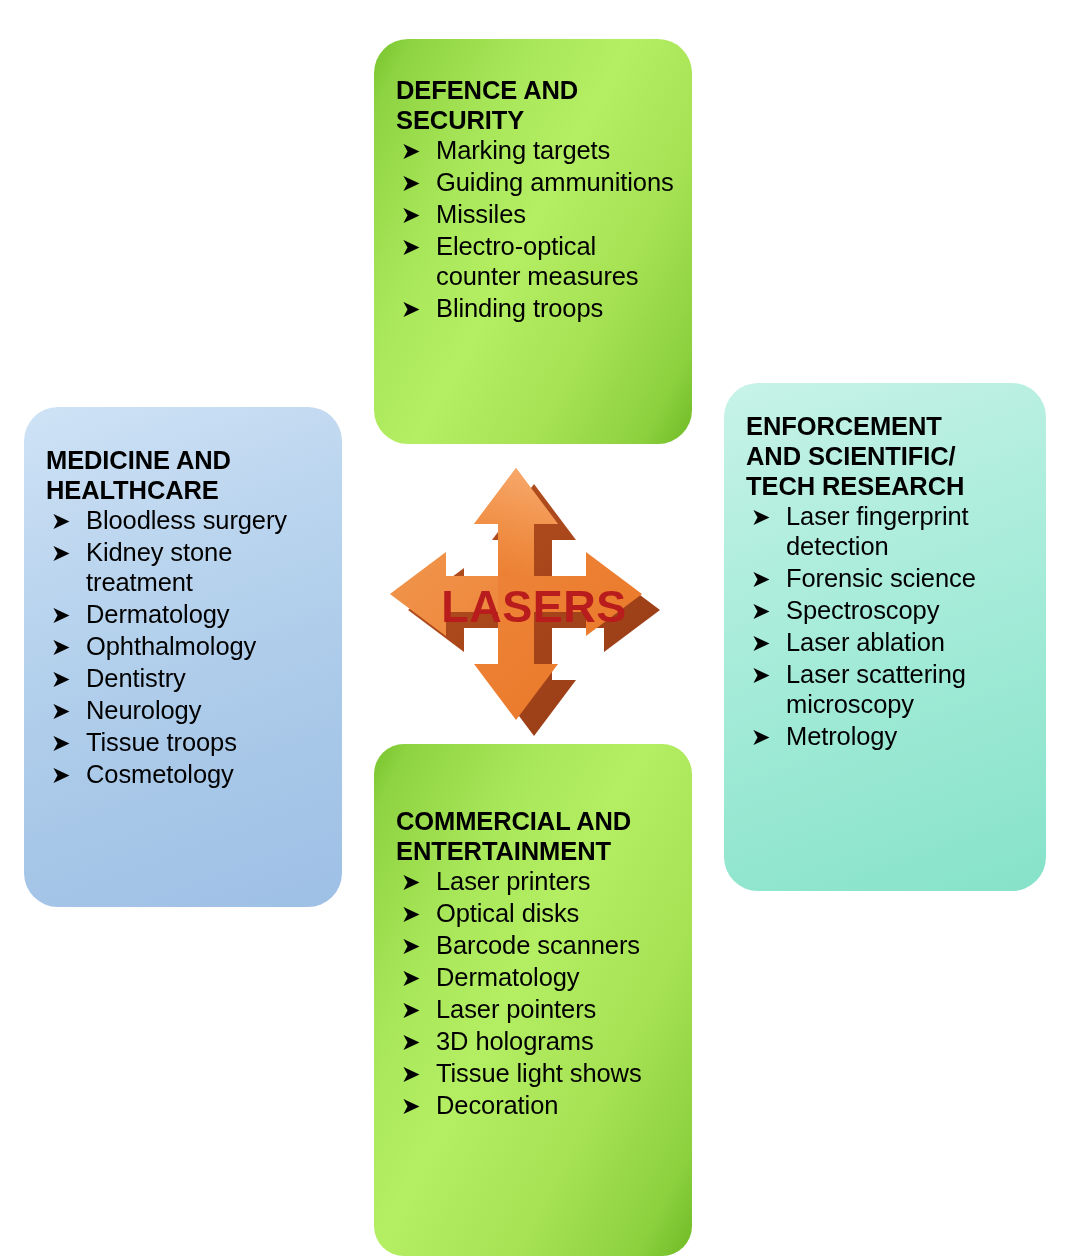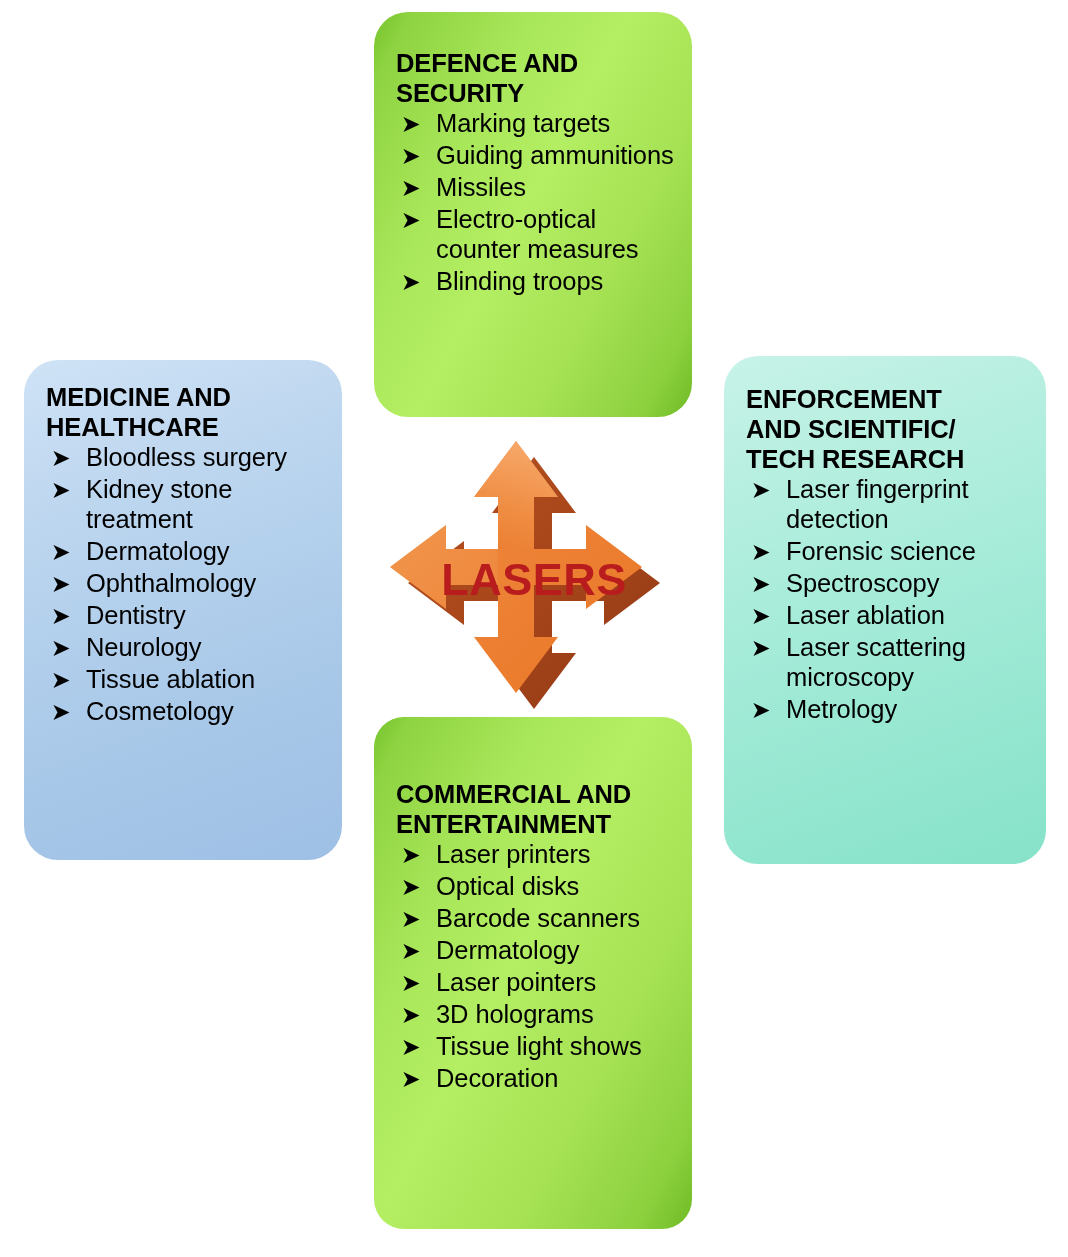--- a/index.html
+++ b/index.html
@@ -11,20 +11,21 @@
     width: 1068px;
     height: 1257px;
     font-family: "Liberation Sans", sans-serif;
     color: #000000;
     overflow: hidden;
   }
   #stage {
     position: relative;
     width: 1068px;
     height: 895px;
+    margin-top: 27px;
   }
 
   
   .card {
     position: absolute;
     box-sizing: border-box;
     border-radius: 34px;
     padding: 26px 18px 20px 22px;
   }
   .card .inner {
@@ -79,25 +80,25 @@
     right: -14px;
     bottom: -14px;
     border-radius: 34px;
     background: linear-gradient(135deg, #72a312 0%, #5f8c0d 60%, #4e7409 100%);
     z-index: -1;
   }
 
   
   #card-medicine {
     left: 24px;
-    top: 360px;
+    top: 380px;
     width: 318px;
     height: 500px;
     background: linear-gradient(160deg, #cfe3f6 0%, #c3daf1 18%, #b3d0ec 45%, #a7c7e8 72%, #9ec0e5 100%);
-    padding-top: 22px;
+    padding-top: 38px;
   }
   #card-medicine::after {
     content: "";
     position: absolute;
     left: 12px;
     top: 14px;
     right: -14px;
     bottom: -14px;
     border-radius: 34px;
     background: linear-gradient(135deg, #9cb6c6 0%, #8aa6b6 60%, #7d99a8 100%);
@@ -200,21 +201,21 @@
     <div class="inner">
       <div class="card-title">MEDICINE AND
 HEALTHCARE</div>
       <ul class="bullets">
         <li><span class="bul">➤</span><span>Bloodless surgery</span></li>
         <li><span class="bul">➤</span><span>Kidney stone treatment</span></li>
         <li><span class="bul">➤</span><span>Dermatology</span></li>
         <li><span class="bul">➤</span><span>Ophthalmology</span></li>
         <li><span class="bul">➤</span><span>Dentistry</span></li>
         <li><span class="bul">➤</span><span>Neurology</span></li>
-        <li><span class="bul">➤</span><span>Tissue ablation</span></li>
+        <li><span class="bul">➤</span><span>Tissue troops</span></li>
         <li><span class="bul">➤</span><span>Cosmetology</span></li>
       </ul>
     </div>
   </div>
 
   <div class="card" id="card-enforcement">
     <div class="inner">
       <div class="card-title">ENFORCEMENT
 AND SCIENTIFIC/
 TECH RESEARCH</div>

